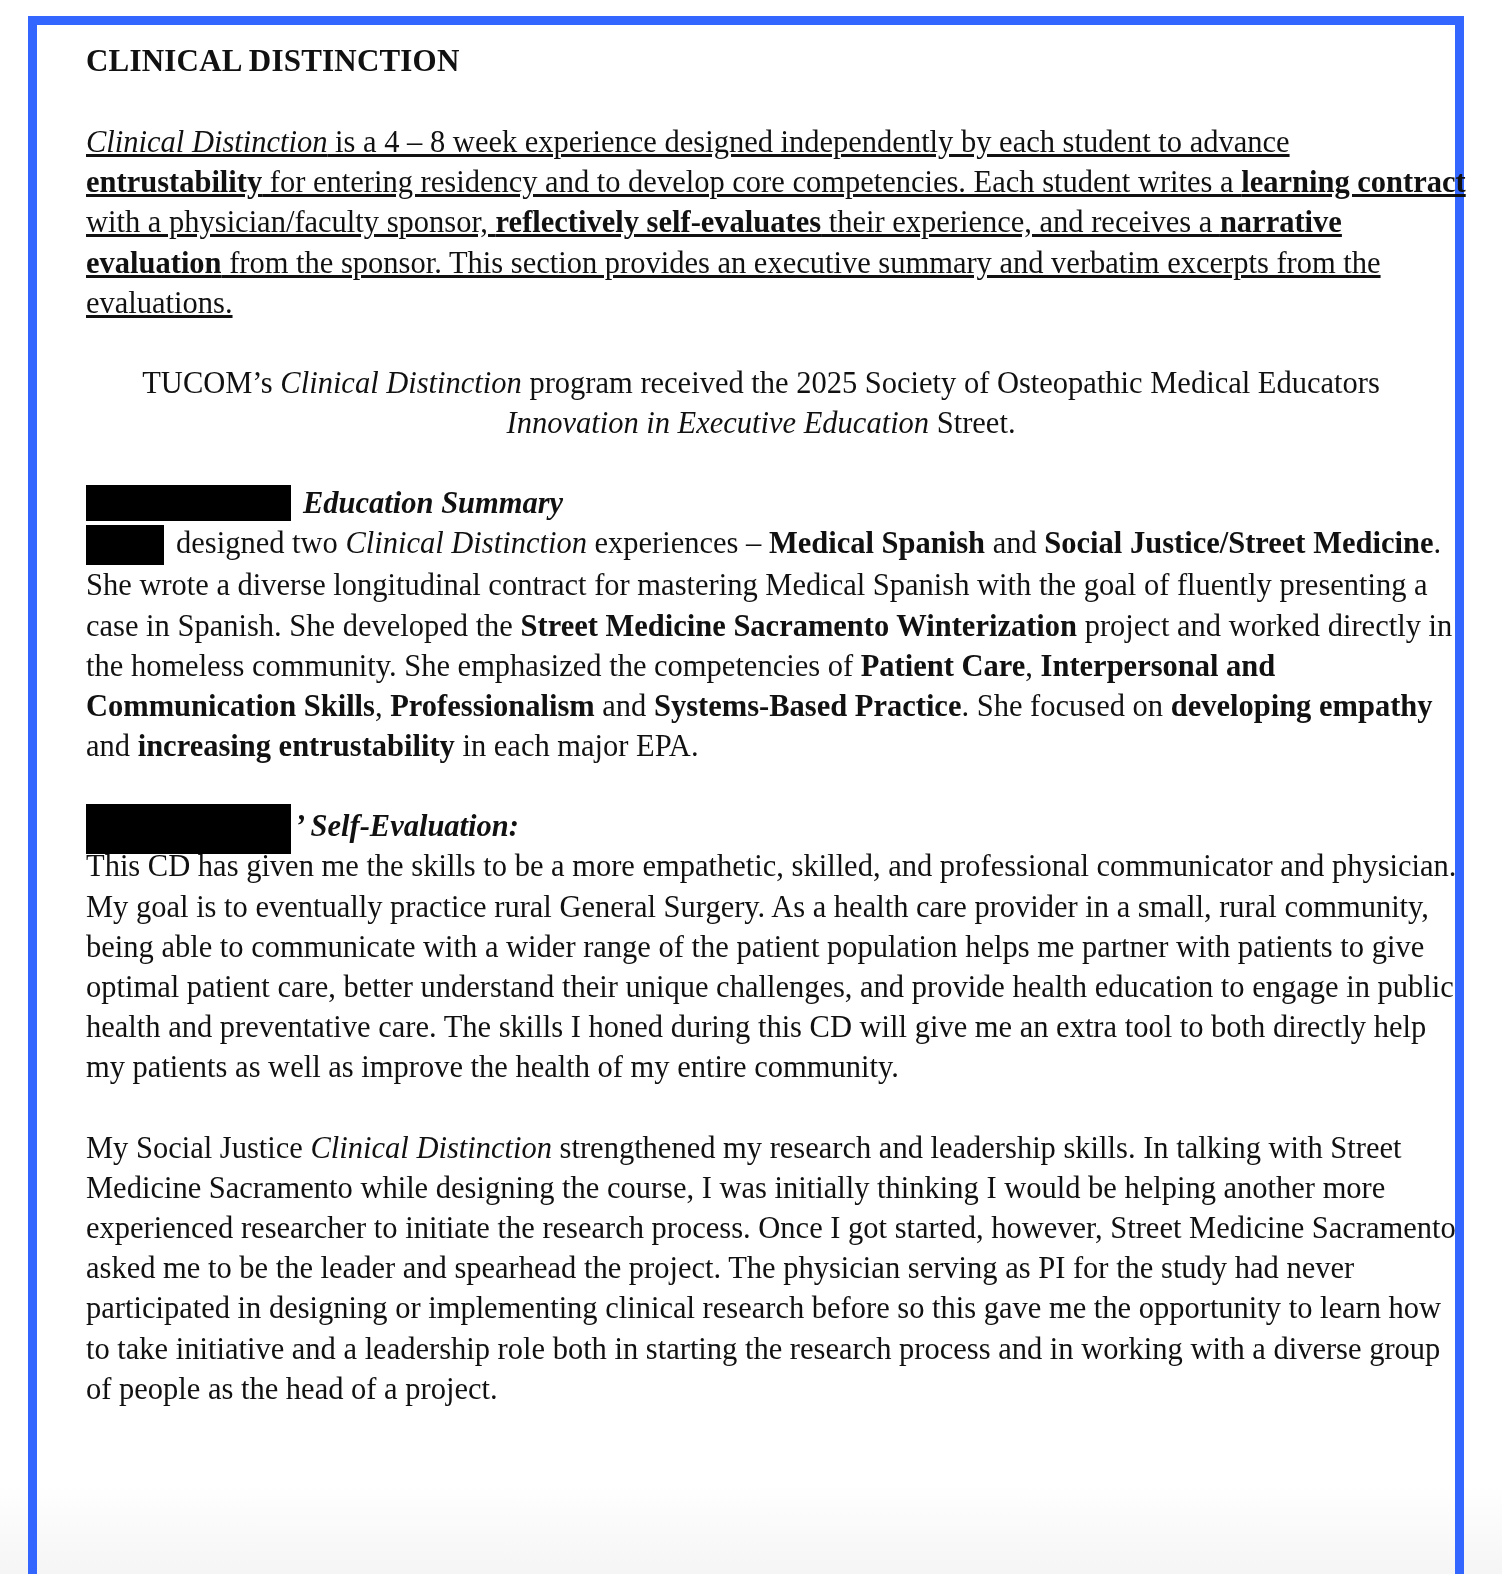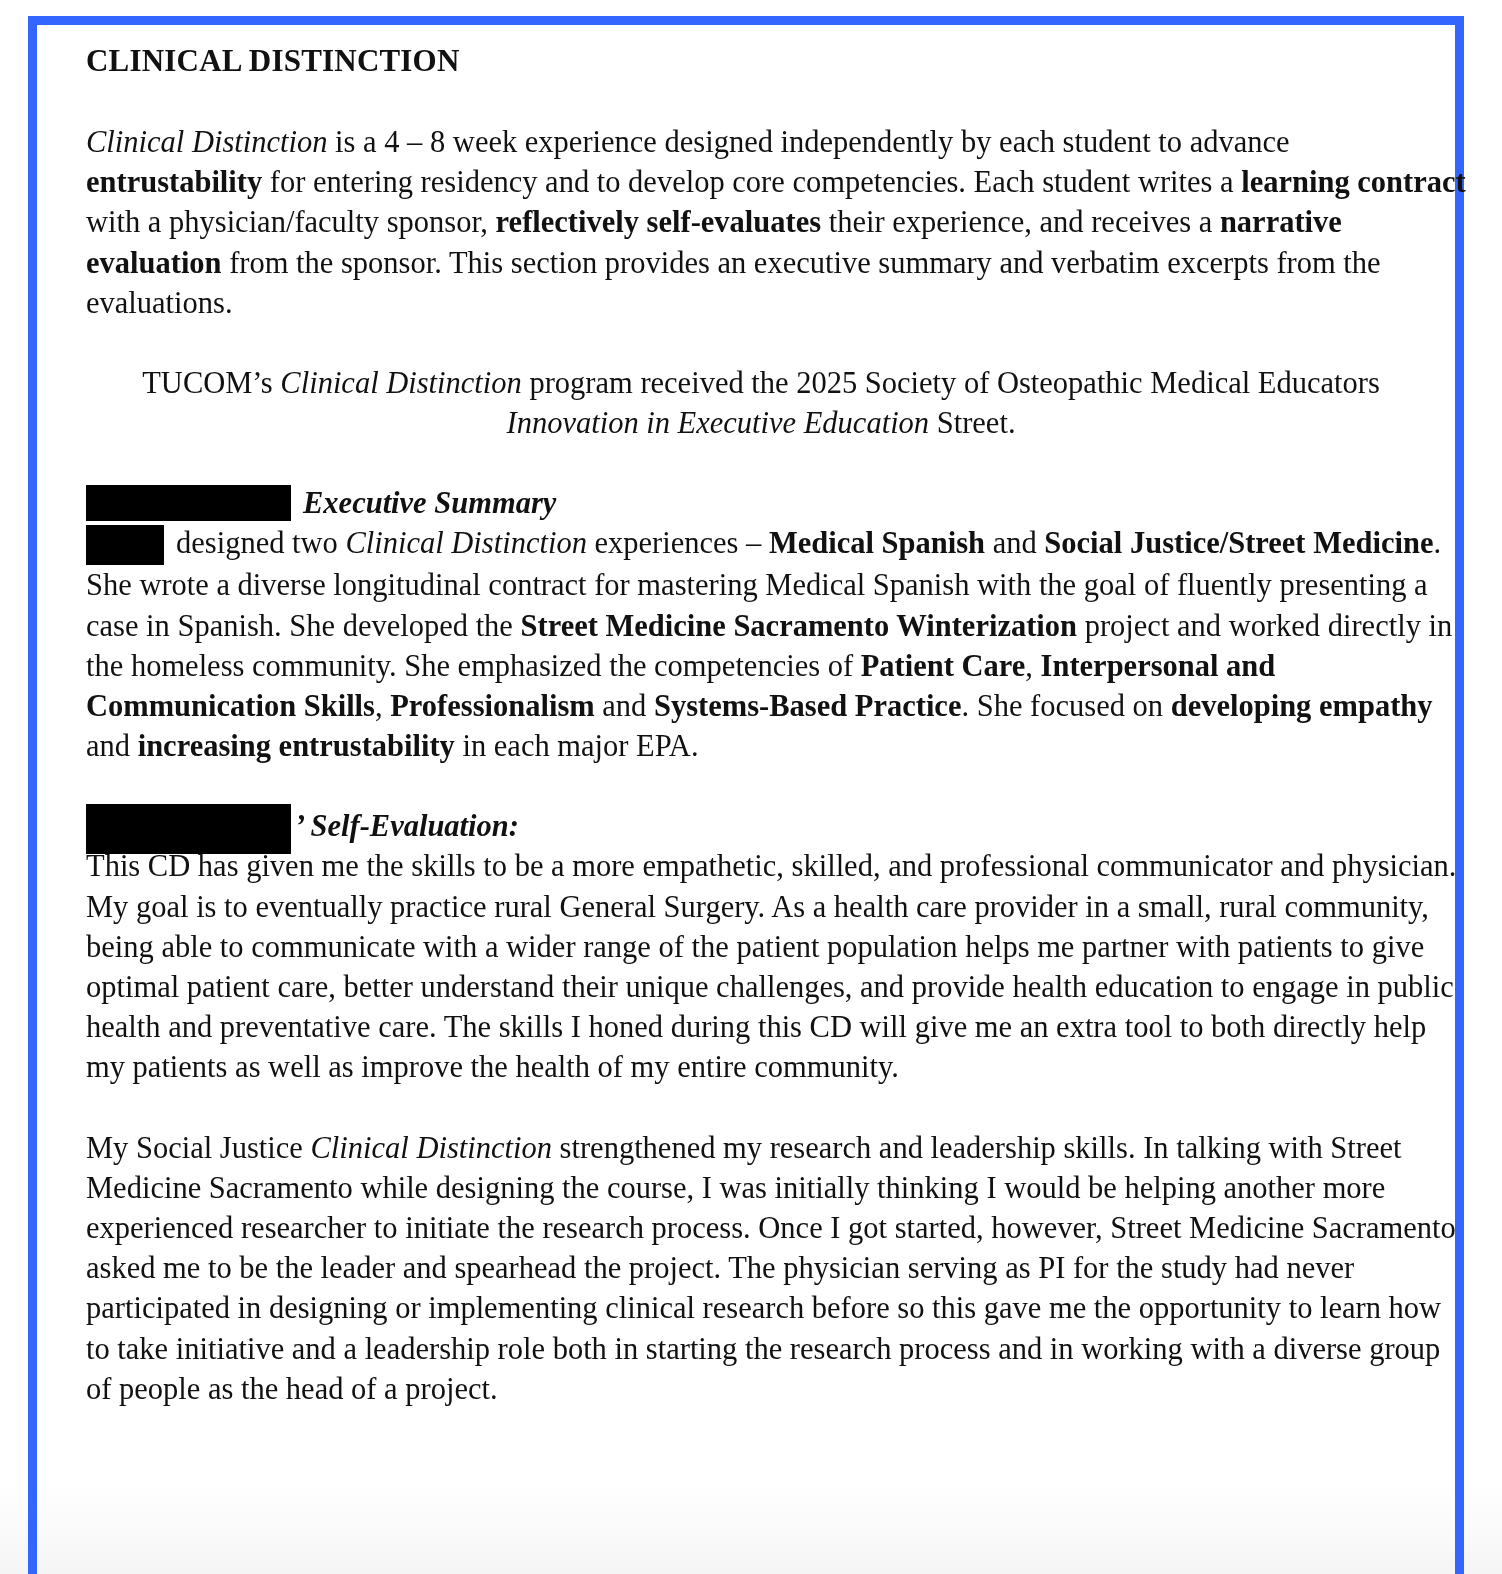--- a/index.html
+++ b/index.html
@@ -48,21 +48,21 @@
     font-weight: bold;
     font-size: 31px;
     margin: 0;
     height: 42px;
     line-height: 42px;
     letter-spacing: 0.2px;
   }
   p {
     margin: 0;
   }
-  .intro { margin-top: 40px; }
+  .intro { margin-top: 40px; text-decoration: underline; }
   .award {
     margin-top: 40px;
     text-align: center;
     padding-right: 30px;
   }
   .section-head {
     margin-top: 40px;
     font-weight: bold;
     font-style: italic;
     height: 40px;
@@ -109,21 +109,21 @@
 
   <p class="intro">
     <i>Clinical Distinction</i><span> is a 4 – 8 week experience designed independently by each student to advance </span><b>entrustability</b><span> for entering residency and to develop core competencies.  Each student writes a </span><b>learning contract</b><span> with a physician/faculty sponsor, </span><b>reflectively self-evaluates</b><span> their experience, and receives a </span><b>narrative evaluation</b><span> from the sponsor.  This section provides an executive summary and verbatim excerpts from the evaluations.</span>
   </p>
 
   <p class="award">
     <span>TUCOM’s </span><i>Clinical Distinction</i><span> program received the 2025 Society of Osteopathic Medical Educators </span><i>Innovation in Executive Education</i><span> Street.</span>
   </p>
 
   <div class="section-head">
-    <span class="redact redact-name-1"></span><span>Executive Summary</span>
+    <span class="redact redact-name-1"></span><span>Education Summary</span>
   </div>
   <p class="exec-body">
     <span class="redact redact-name-2"></span><span>designed two </span><i>Clinical Distinction</i><span> experiences – </span><b>Medical Spanish</b><span> and </span><b>Social Justice/Street Medicine</b><span>.  She wrote a diverse longitudinal contract for mastering Medical Spanish with the goal of fluently presenting a case in Spanish.  She developed the </span><b>Street Medicine Sacramento Winterization</b><span> project and worked directly in the homeless community.  She emphasized the competencies of </span><b>Patient Care</b><span>, </span><b>Interpersonal and Communication Skills</b><span>, </span><b>Professionalism</b><span> and </span><b>Systems-Based Practice</b><span>.  She focused on </span><b>developing empathy</b><span> and </span><b>increasing entrustability</b><span> in each major EPA.</span>
   </p>
 
   <div class="section-head">
     <span class="redact redact-name-3"></span><span>’ Self-Evaluation:</span>
   </div>
   <p class="self-body">This CD has given me the skills to be a more empathetic, skilled, and professional communicator and physician. My goal is to eventually practice rural General Surgery. As a health care provider in a small, rural community, being able to communicate with a wider range of the patient population helps me partner with patients to give optimal patient care, better understand their unique challenges, and provide health education to engage in public health and preventative care. The skills I honed during this CD will give me an extra tool to both directly help my patients as well as improve the health of my entire community.</p>
   <p class="self-body-2">

